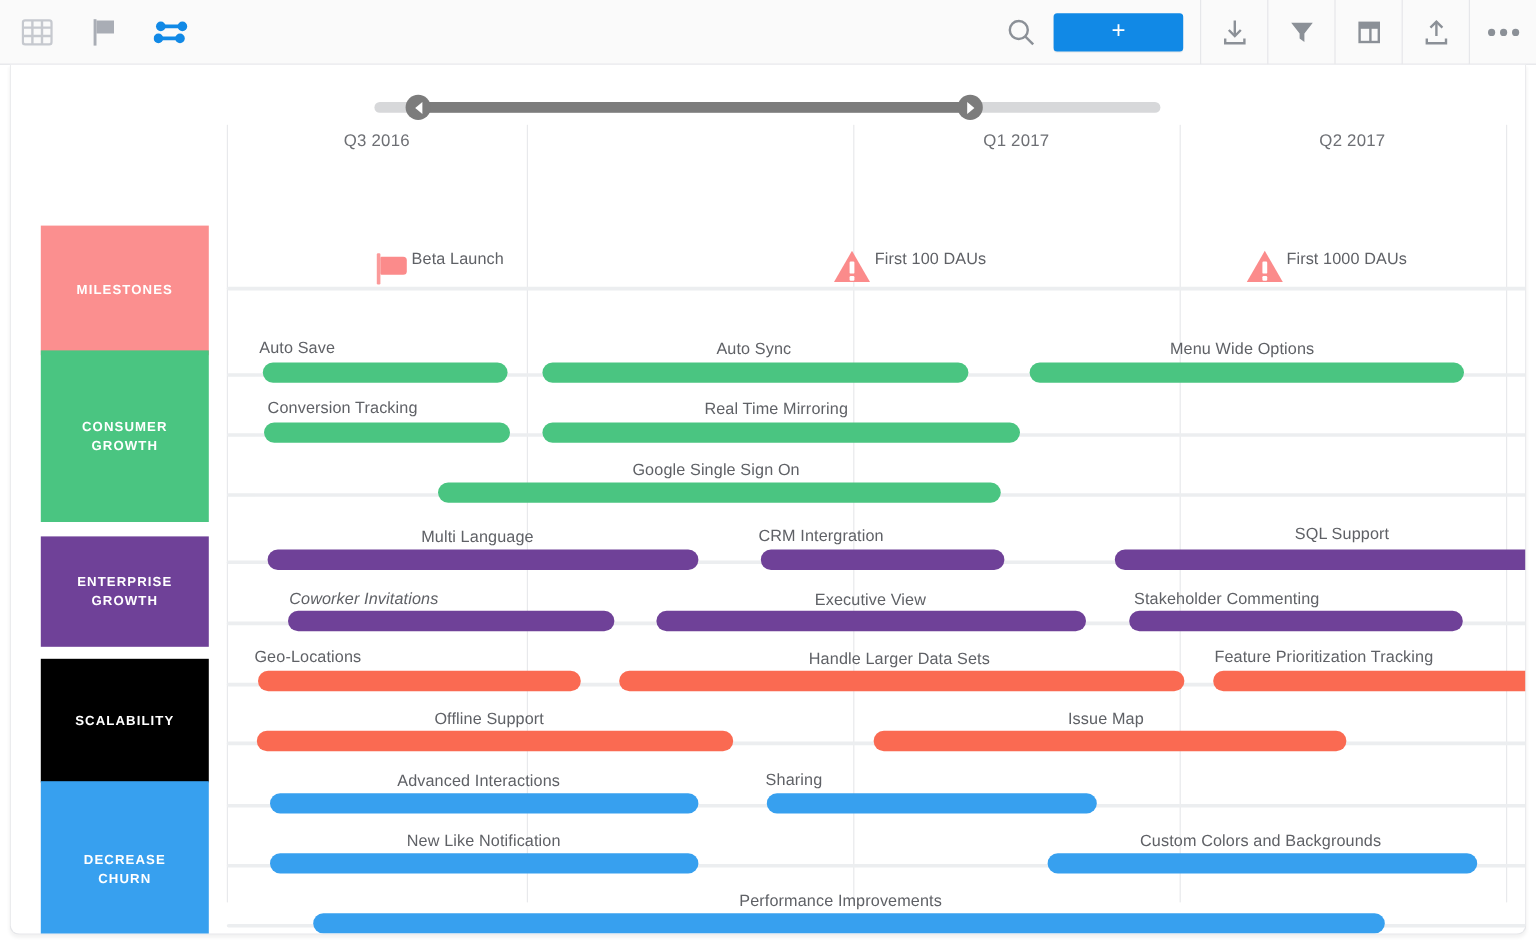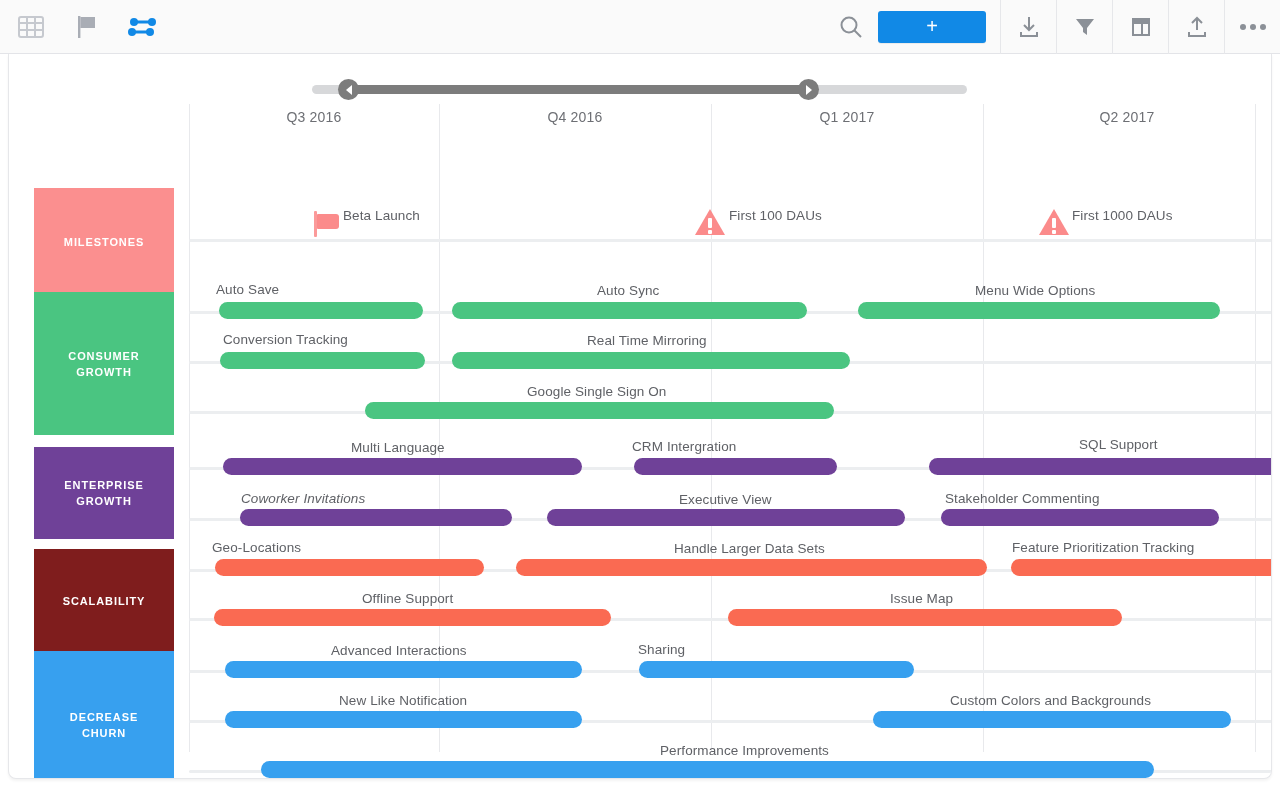--- a/index.html
+++ b/index.html
@@ -285,35 +285,34 @@
       </div>
     </div>
 
     <div class="grid" id="grid">
         <div class="col-line" style="left: 180px;"></div>
         <div class="col-line" style="left: 430px;"></div>
         <div class="col-line" style="left: 702px;"></div>
         <div class="col-line" style="left: 974px;"></div>
         <div class="col-line" style="left: 1246px;"></div>
         <div class="quarter-label" style="left: 180px; width: 250px;">Q3 2016</div>
-        <div class="quarter-label" style="left: 430px; width: 272px;">Q4 2016</div>
         <div class="quarter-label" style="left: 702px; width: 272px;">Q1 2017</div>
         <div class="quarter-label" style="left: 974px; width: 272px; padding-left: 16px;">Q2 2017</div>
         <div class="cat" style="top: 134px; height: 108px; background: rgb(251, 143, 143);">
           <span style="white-space: pre-line;">MILESTONES</span>
         </div>
         <div class="cat" style="top: 238px; height: 143px; background: rgb(74, 197, 129);">
           <span style="white-space: pre-line;">CONSUMER
 GROWTH</span>
         </div>
         <div class="cat" style="top: 393px; height: 92px; background: rgb(111, 65, 152);">
           <span style="white-space: pre-line;">ENTERPRISE
 GROWTH</span>
         </div>
-        <div class="cat" style="top: 495px; height: 103px; background: #7f1d1d;">
+        <div class="cat" style="top: 495px; height: 103px; background: #000000;">
           <span style="white-space: pre-line;">SCALABILITY</span>
         </div>
         <div class="cat" style="top: 597px; height: 147px; background: rgb(55, 160, 239);">
           <span style="white-space: pre-line;">DECREASE
 CHURN</span>
         </div>
         <div class="rowline" style="top: 185px;"></div>
         <div class="rowline" style="top: 257px;"></div>
         <div class="rowline" style="top: 307px;"></div>
         <div class="rowline" style="top: 357px;"></div>
@@ -375,17 +374,17 @@
         <div class="barlabel" style="left: 881px; top: 537px;">Issue Map</div>
         <div class="bar" title="Advanced Interactions" style="left: 216px; width: 357px; top: 607px; background: rgb(55, 160, 239);"></div>
         <div class="barlabel" style="left: 322px; top: 589px;">Advanced Interactions</div>
         <div class="bar" title="Sharing" style="left: 630px; width: 275px; top: 607px; background: rgb(55, 160, 239);"></div>
         <div class="barlabel" style="left: 629px; top: 588px;">Sharing</div>
         <div class="bar" title="New Like Notification" style="left: 216px; width: 357px; top: 657px; background: rgb(55, 160, 239);"></div>
         <div class="barlabel" style="left: 330px; top: 639px;">New Like Notification</div>
         <div class="bar" title="Custom Colors and Backgrounds" style="left: 864px; width: 358px; top: 657px; background: rgb(55, 160, 239);"></div>
         <div class="barlabel" style="left: 941px; top: 639px;">Custom Colors and Backgrounds</div>
         <div class="bar" title="Performance Improvements" style="left: 252px; width: 893px; top: 707px; background: rgb(55, 160, 239);"></div>
-        <div class="barlabel" style="left: 607px; top: 689px; margin-left: 44px;">Performance Improvements</div>
+        <div class="barlabel" style="left: 607px; top: 689px;">Performance Improvements</div>
       </div>
 
   </div>
 </div>
 
 </body></html>

